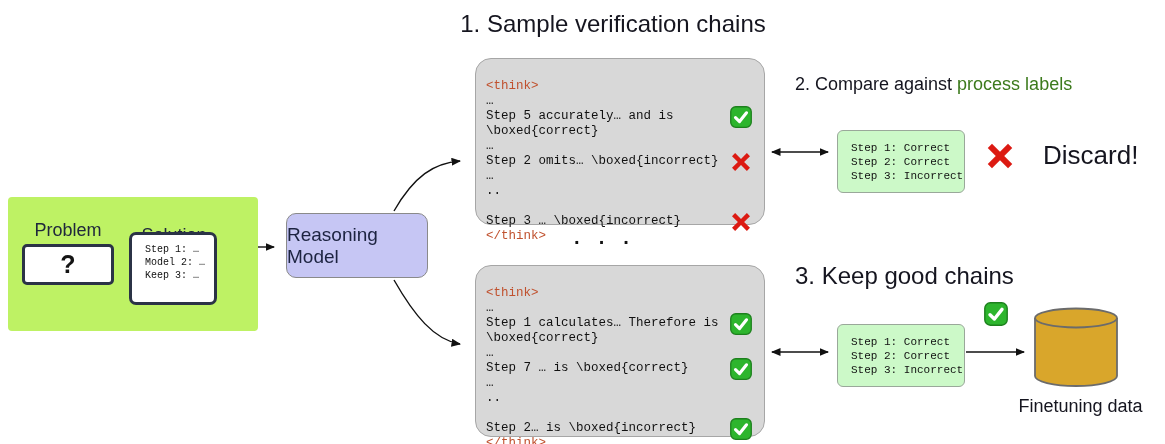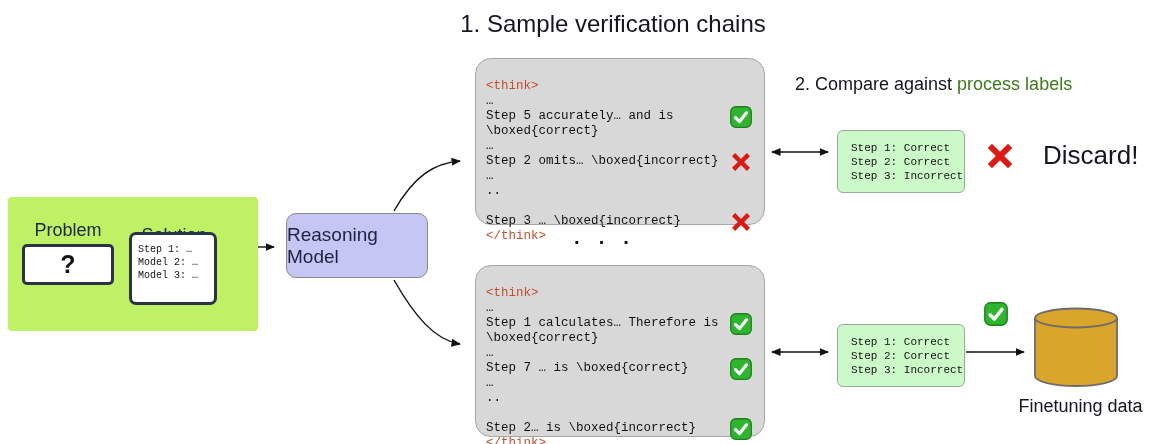--- a/index.html
+++ b/index.html
@@ -20,21 +20,21 @@
     background:#bef264; border-radius:4px;margin-top:16px; }
   .plabel { position:absolute; font-size:18px; color:#20283c; text-align:center; }
   #problem-label { left:12px; top:23px; width:96px; }
   #solution-label { left:120px; top:28px; width:92px; }
   .mini-box { position:absolute; background:#fff; border:3px solid #2b3346; box-sizing:border-box; }
   #problem-box { left:14px; top:47px; width:92px; height:41px; border-radius:5px;
     display:flex; align-items:center; justify-content:center;
     font-size:25px; font-weight:bold; color:#141414; }
   #solution-box { left:121px; top:35px; width:88px; height:73px; border-radius:7px;
     font-family:"Liberation Mono", monospace; font-size:10px; line-height:13px;
-    padding:8px 0 0 6px; color:#111; }
+    padding:8px 0 0 13px; color:#111; }
 
   
   .model-box { position:absolute; left:286px; top:213px; width:142px; height:65px;
     background:#c6c6f4; border:1.5px solid #8a8a8a; border-radius:10px;
     display:flex; align-items:center; justify-content:center;
     font-size:19px; color:#1c2340; box-sizing:border-box; }
 
   
   .chain-box { position:absolute; width:290px; background:#d8d8d8;
     border:1.5px solid #a6a6a6; border-radius:16px; box-sizing:border-box;
@@ -83,29 +83,30 @@
 </style>
 </head>
 <body>
 
 <div class="canvas">
 
   <div class="title" id="title-sample">1. Sample verification chains</div>
   <div class="title" id="title-compare">
     <span>2. Compare against </span><span class="hl-green">process labels</span>
   </div>
+  <div class="title" id="title-keep">3. Keep good chains</div>
 
   <div class="pink-card">
     <div class="plabel" id="problem-label">Problem</div>
     <div class="mini-box" id="problem-box">?</div>
     <div class="plabel" id="solution-label">Solution</div>
     <div class="mini-box" id="solution-box">
         <div>Step 1: …</div>
         <div>Model 2: …</div>
-        <div>Model 3: …</div>
+        <div>Keep 3: …</div>
       </div>
   </div>
 
   <div class="model-box">Reasoning Model</div>
 
   <div class="chain-box" id="chain-top">
       <div class="chain-row tag">&lt;think&gt;</div>
       <div class="chain-row"><span>…</span></div>
       <div class="chain-row"><span>Step 5 accurately… and is</span><span class="mark"><svg viewBox="0 0 24 24">
             <rect x="0.8" y="0.8" width="22.4" height="22.4" rx="5.5" fill="#2db52d" stroke="#1d801d" stroke-width="1.4"></rect>

